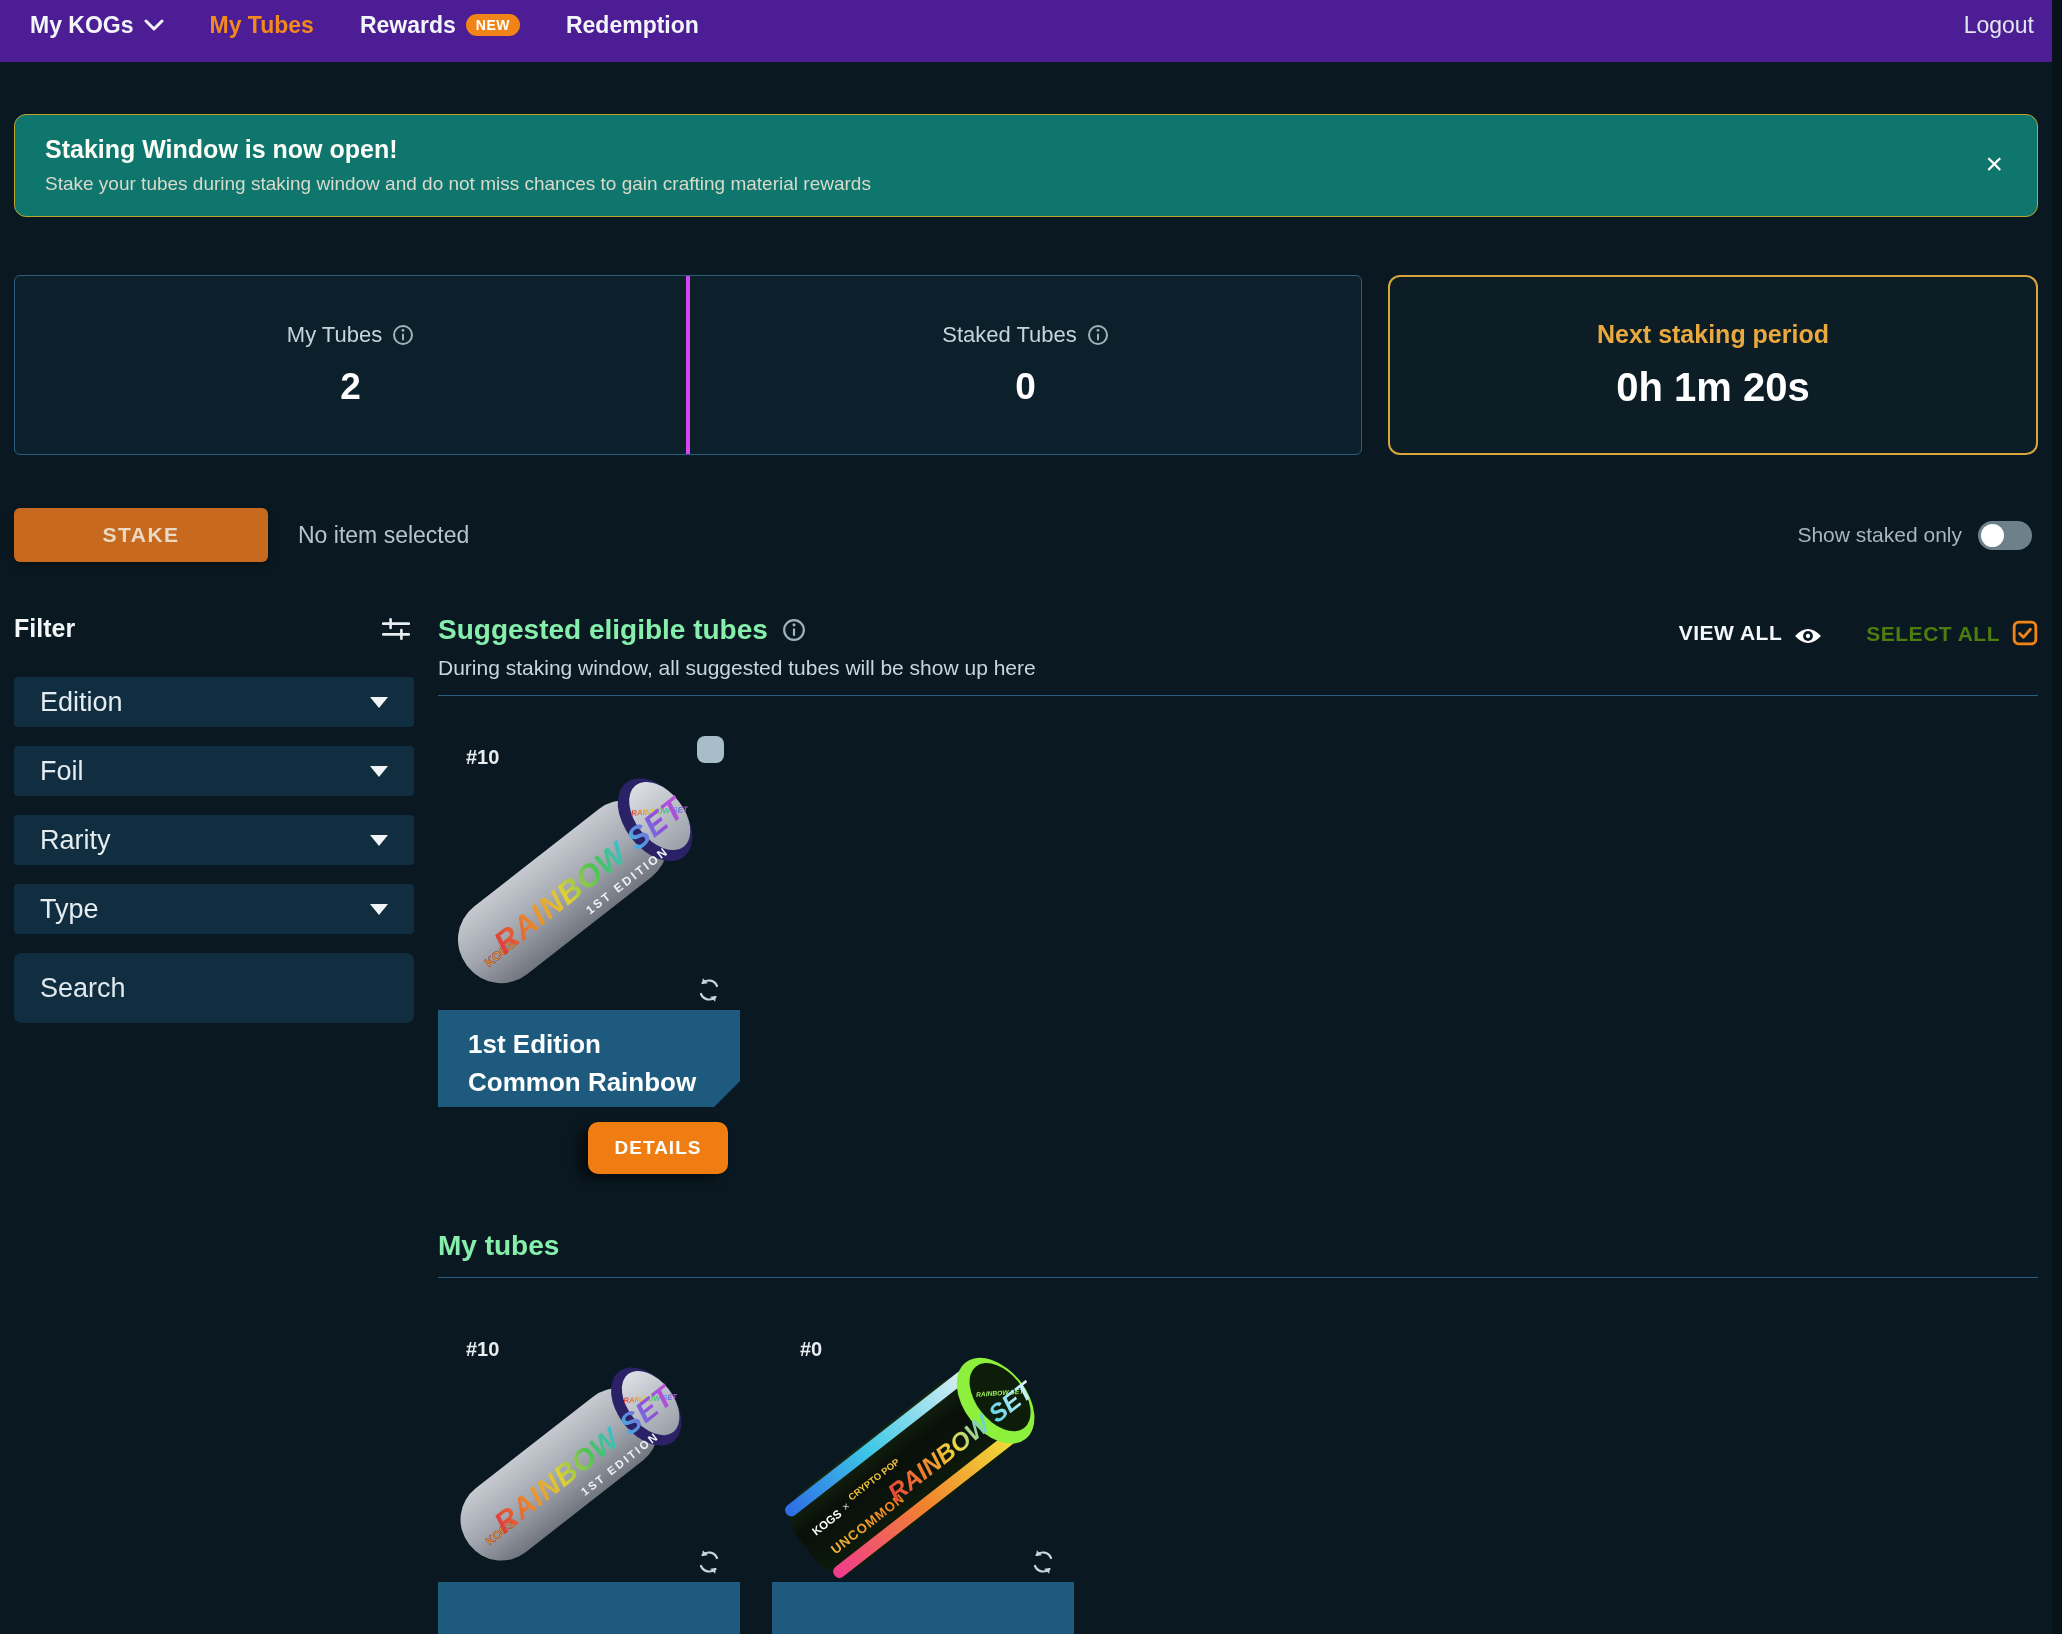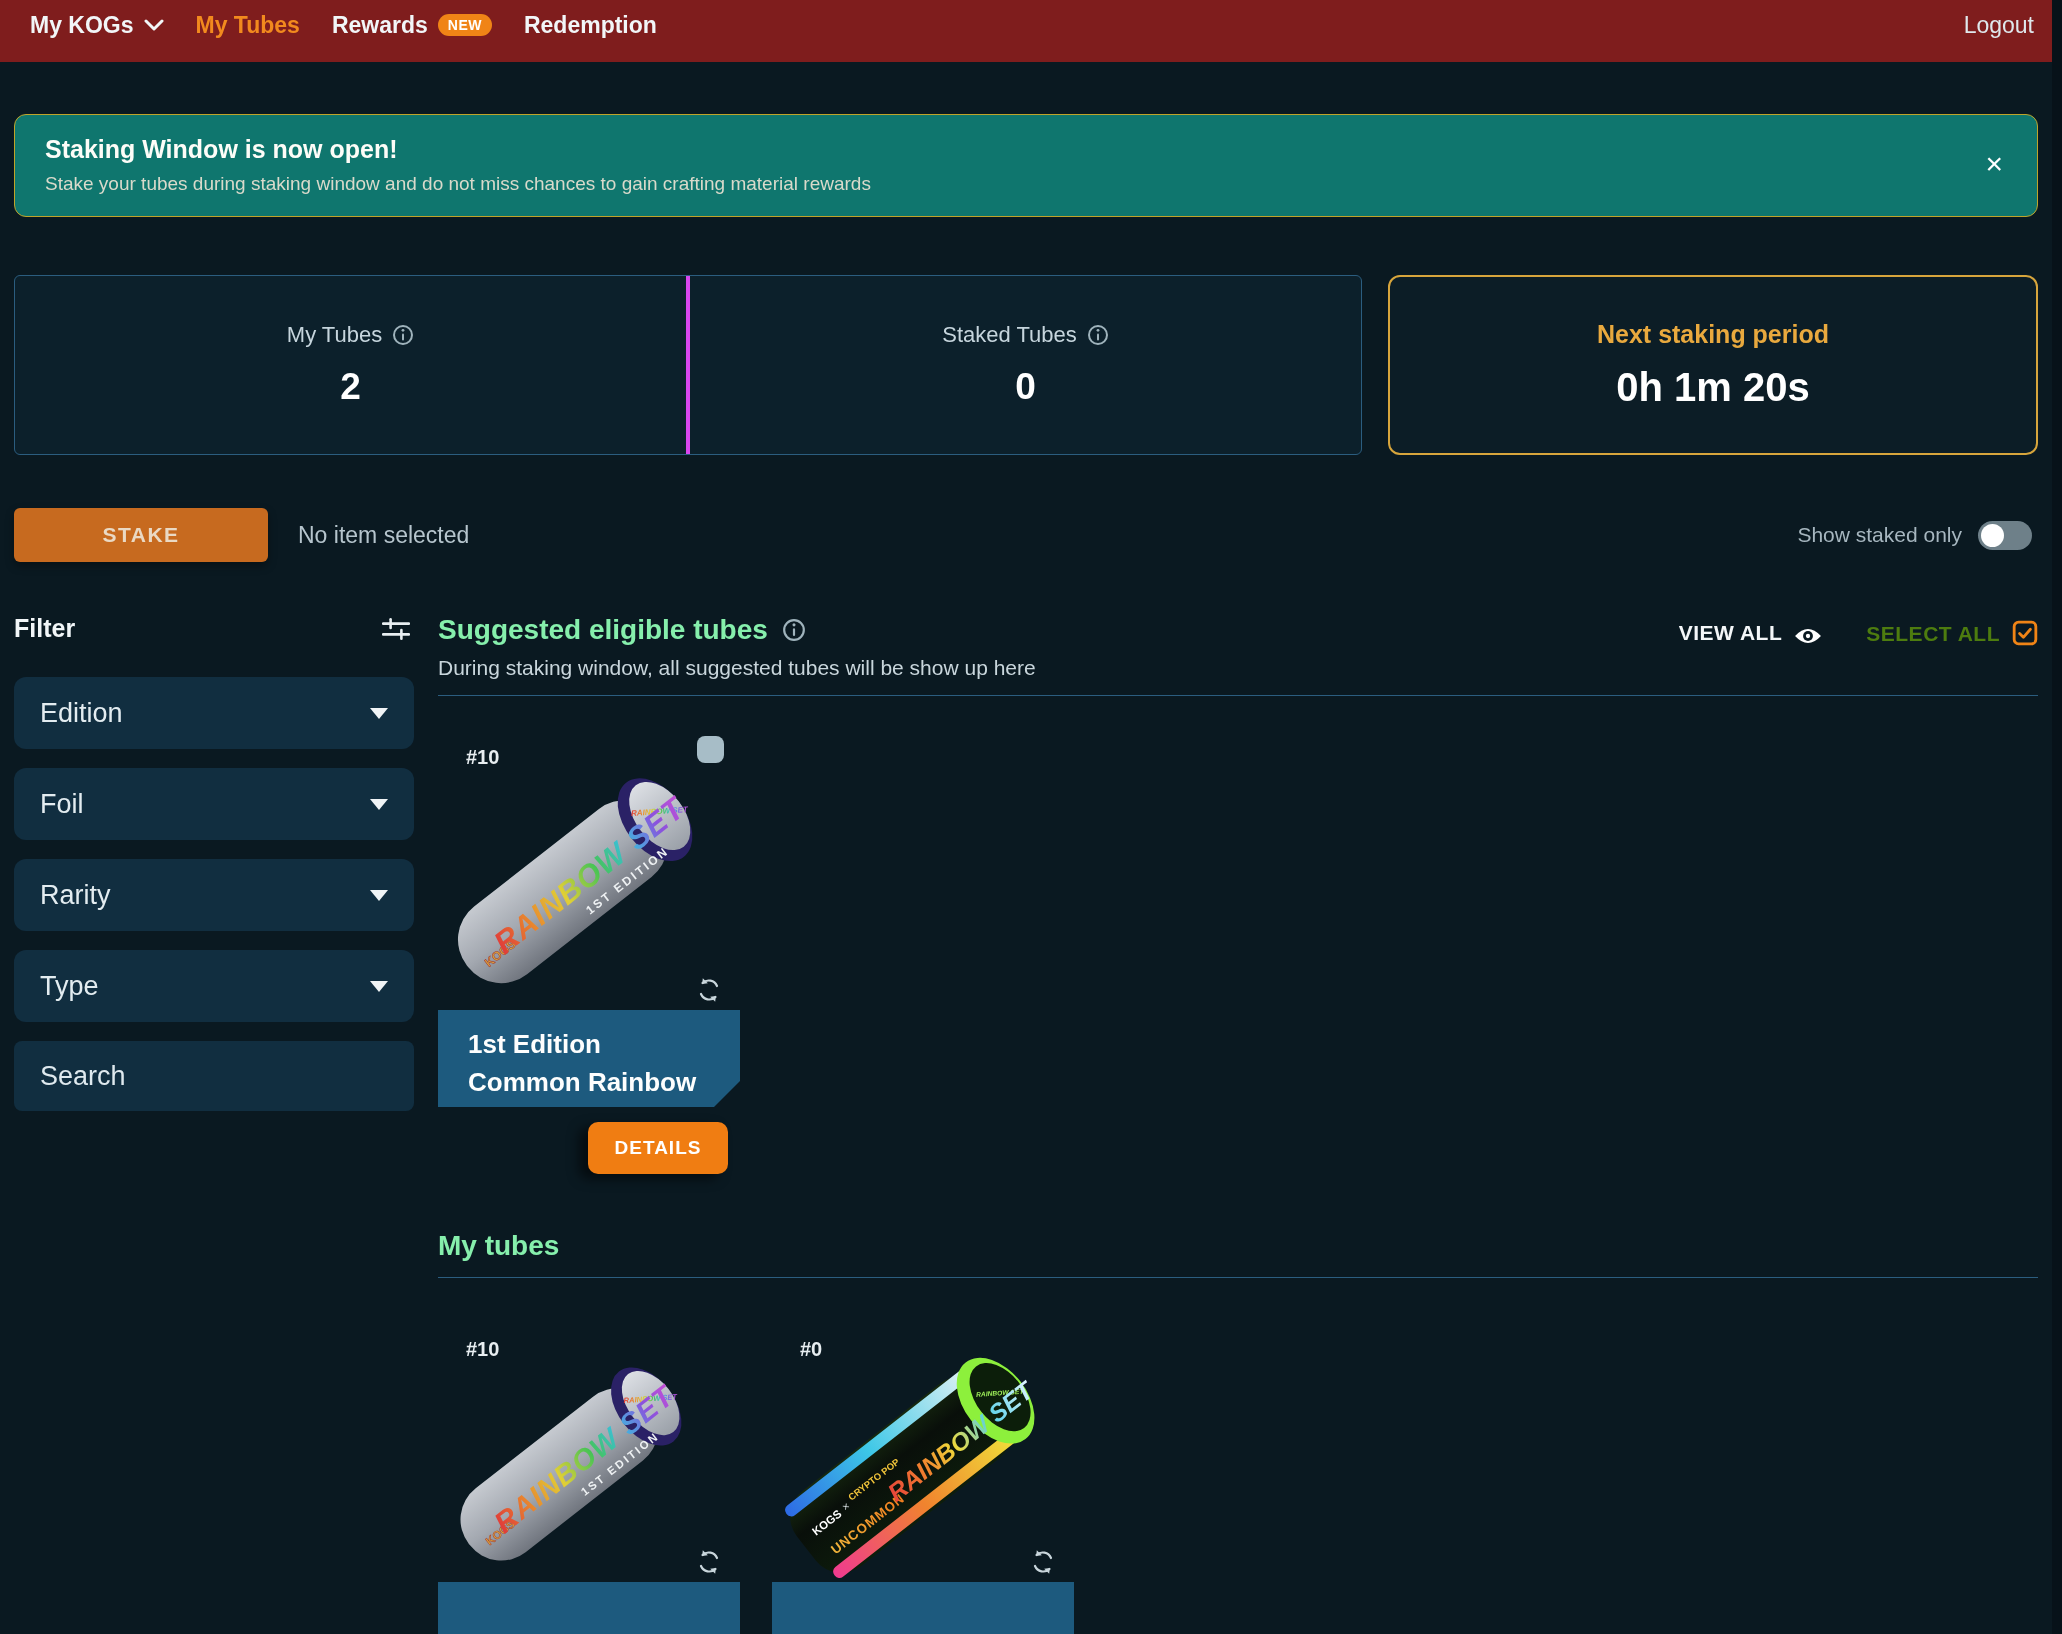--- a/index.html
+++ b/index.html
@@ -8,22 +8,22 @@
     background:#0a1921;
     font-family:"Liberation Sans", sans-serif;
     color:#eef3f5;
     position:relative;
   }
   .scroll-strip { position:absolute; top:0; right:0; width:10px; height:100%; background:#071219; }
   .app { width:2052px; }
 
   
   .navbar {
-    height:62px; background:#7f1d1d; display:flex; align-items:center;
-    padding:0 18px 12px 30px; gap:32px;
+    height:62px; background:#4c1d95; display:flex; align-items:center;
+    padding:0 18px 12px 30px; gap:46px;
   }
   .nav-item { display:flex; align-items:center; gap:10px; font-size:23px; font-weight:bold; color:#f2f6f8; cursor:pointer; }
   .nav-item.active { color:#f28a1e; }
   .new-badge { background:#f08416; color:#fff; font-size:14px; font-weight:bold; padding:3px 10px; border-radius:12px; letter-spacing:.5px; }
   .logout { margin-left:auto; font-size:23px; font-weight:400; color:#dfe8ec; cursor:pointer; }
 
   
   .alert {
     margin:52px 14px 0 14px; height:103px; background:#0f766e;
     border:1px solid #bfa42a; border-radius:12px; padding:20px 70px 0 30px; position:relative;
@@ -60,21 +60,21 @@
   .toggle-knob { position:absolute; left:3px; top:3px; width:23px; height:23px; border-radius:50%; background:#fff; }
 
   
   .content { display:flex; margin:52px 14px 0 14px; gap:24px; }
 
   
   .filter-col { width:400px; flex:none; }
   .filter-head { display:flex; align-items:center; justify-content:space-between; margin-bottom:34px; padding-right:4px; }
   .filter-title { font-size:25px; font-weight:bold; color:#f2f6f8; }
   .dropdown {
-    height:72px; background:#112e40; border-radius:12px; margin-bottom:19px;
+    height:50px; background:#112e40; border-radius:4px; margin-bottom:19px;
     display:flex; align-items:center; justify-content:space-between; padding:0 26px; cursor:pointer;
   }
   .dropdown-label { font-size:27px; color:#e3ecf0; }
   .tri-down { width:0; height:0; border-left:9px solid transparent; border-right:9px solid transparent; border-top:11px solid #f0f4f6; }
   .search-box { height:70px; background:#112e40; border-radius:8px; display:flex; align-items:center; padding:0 24px 0 26px; }
   .search-box input {
     flex:1; background:transparent; border:none; outline:none; color:#e3ecf0; font-size:27px; font-family:inherit;
   }
   .search-box input::placeholder { color:#dfe9ee; opacity:1; }
 

